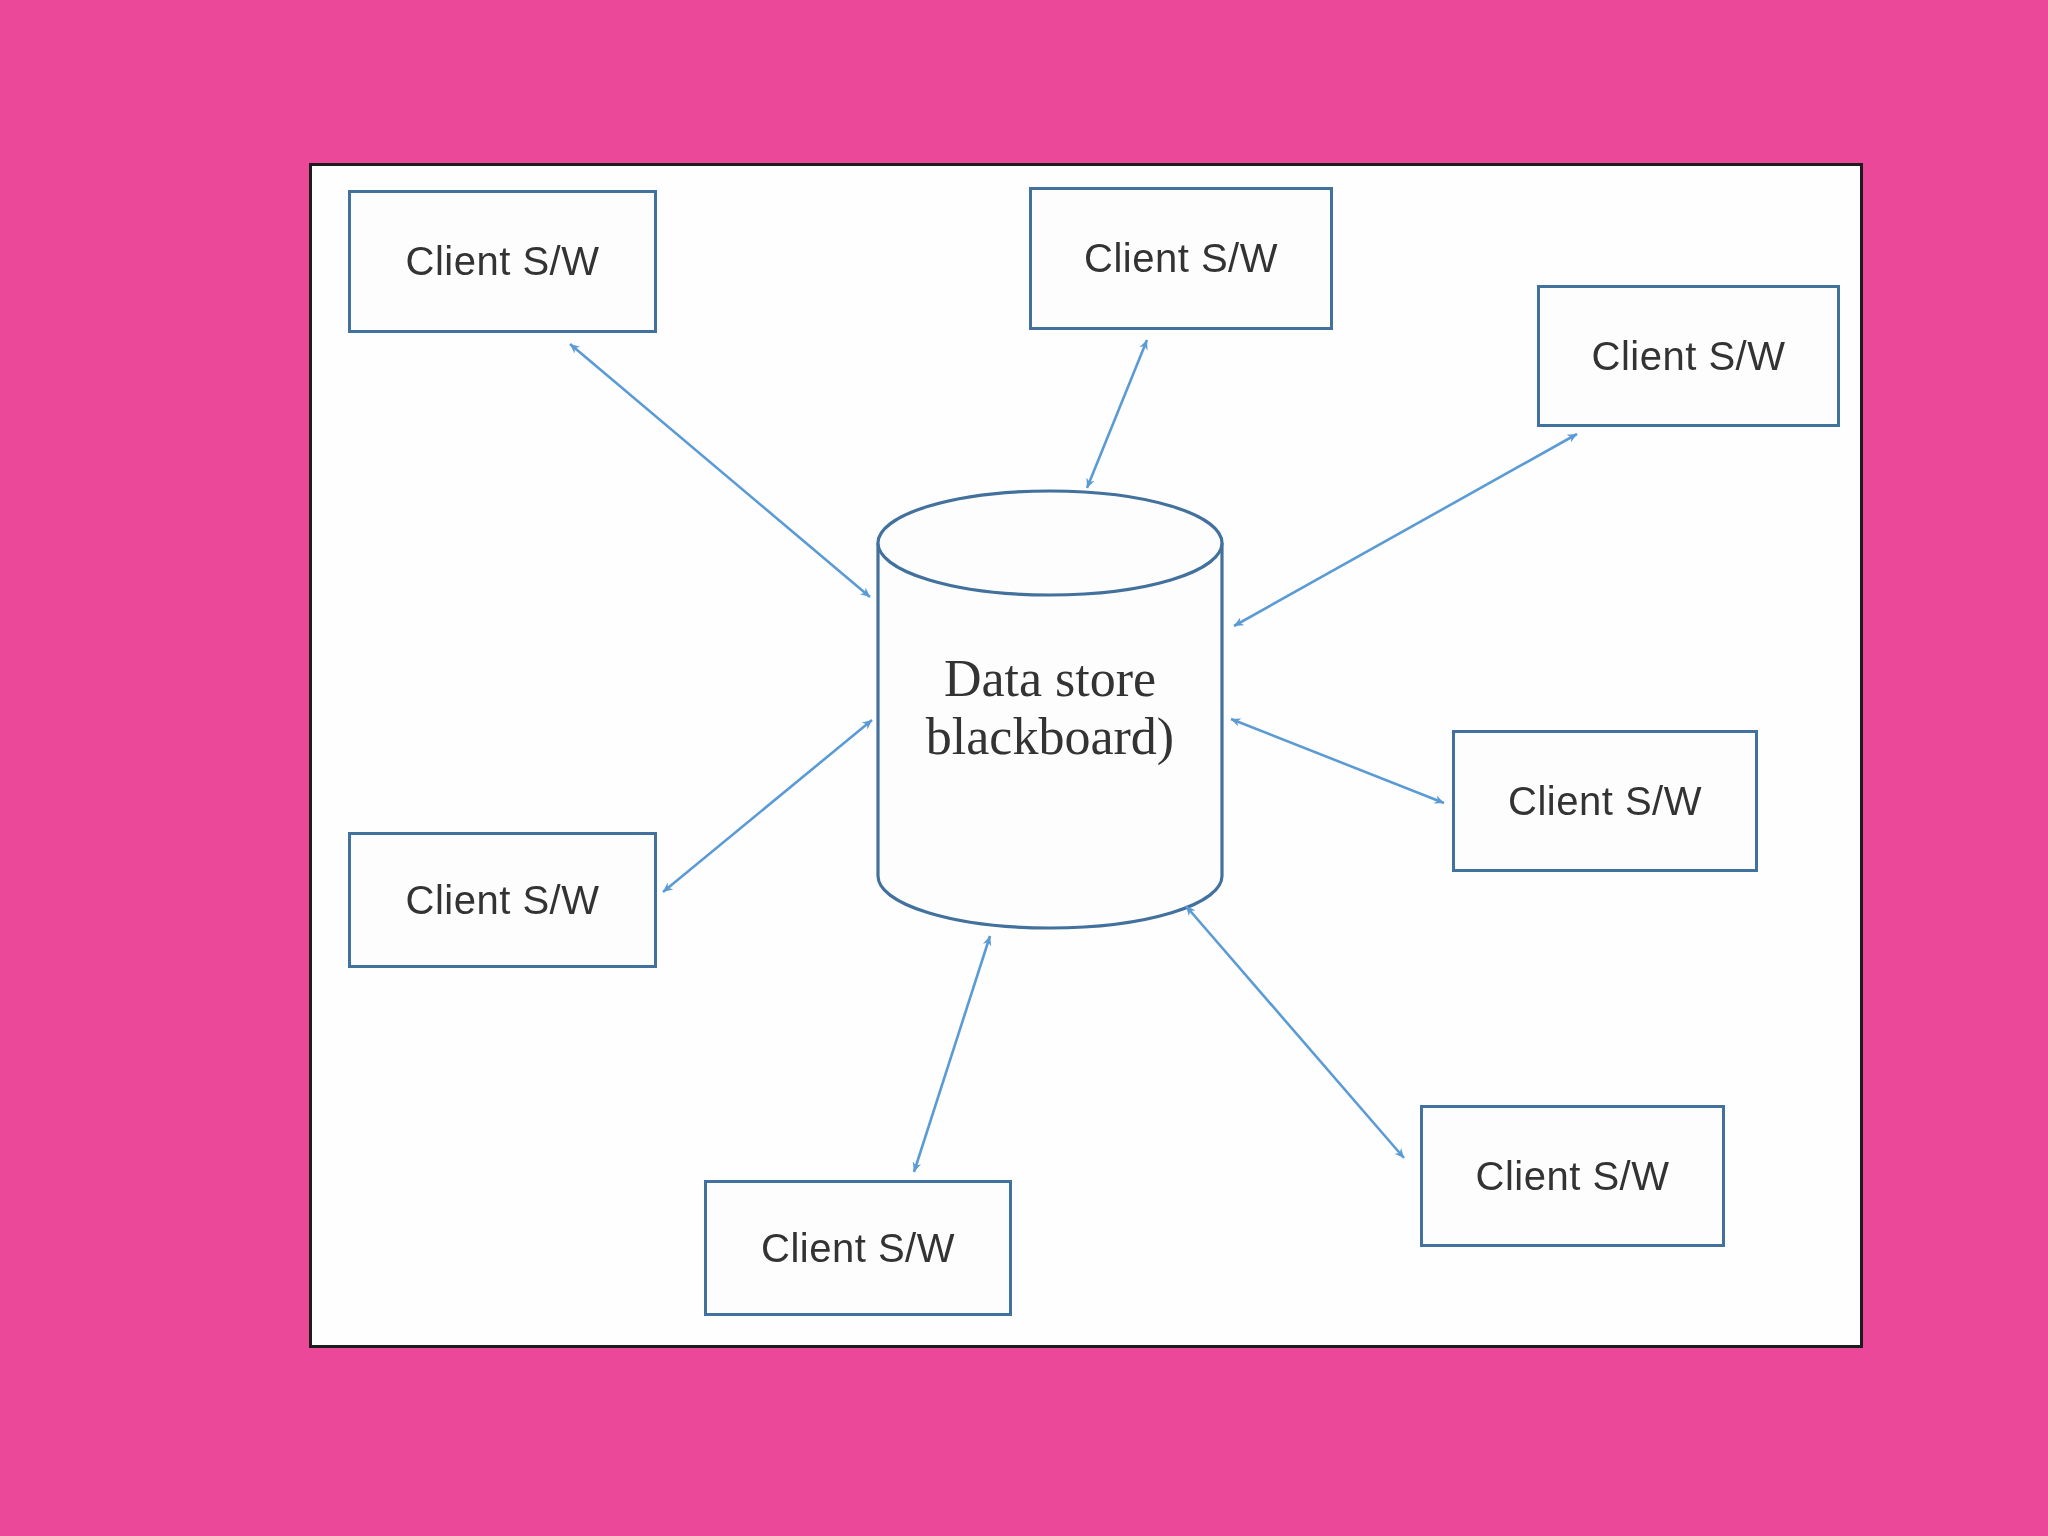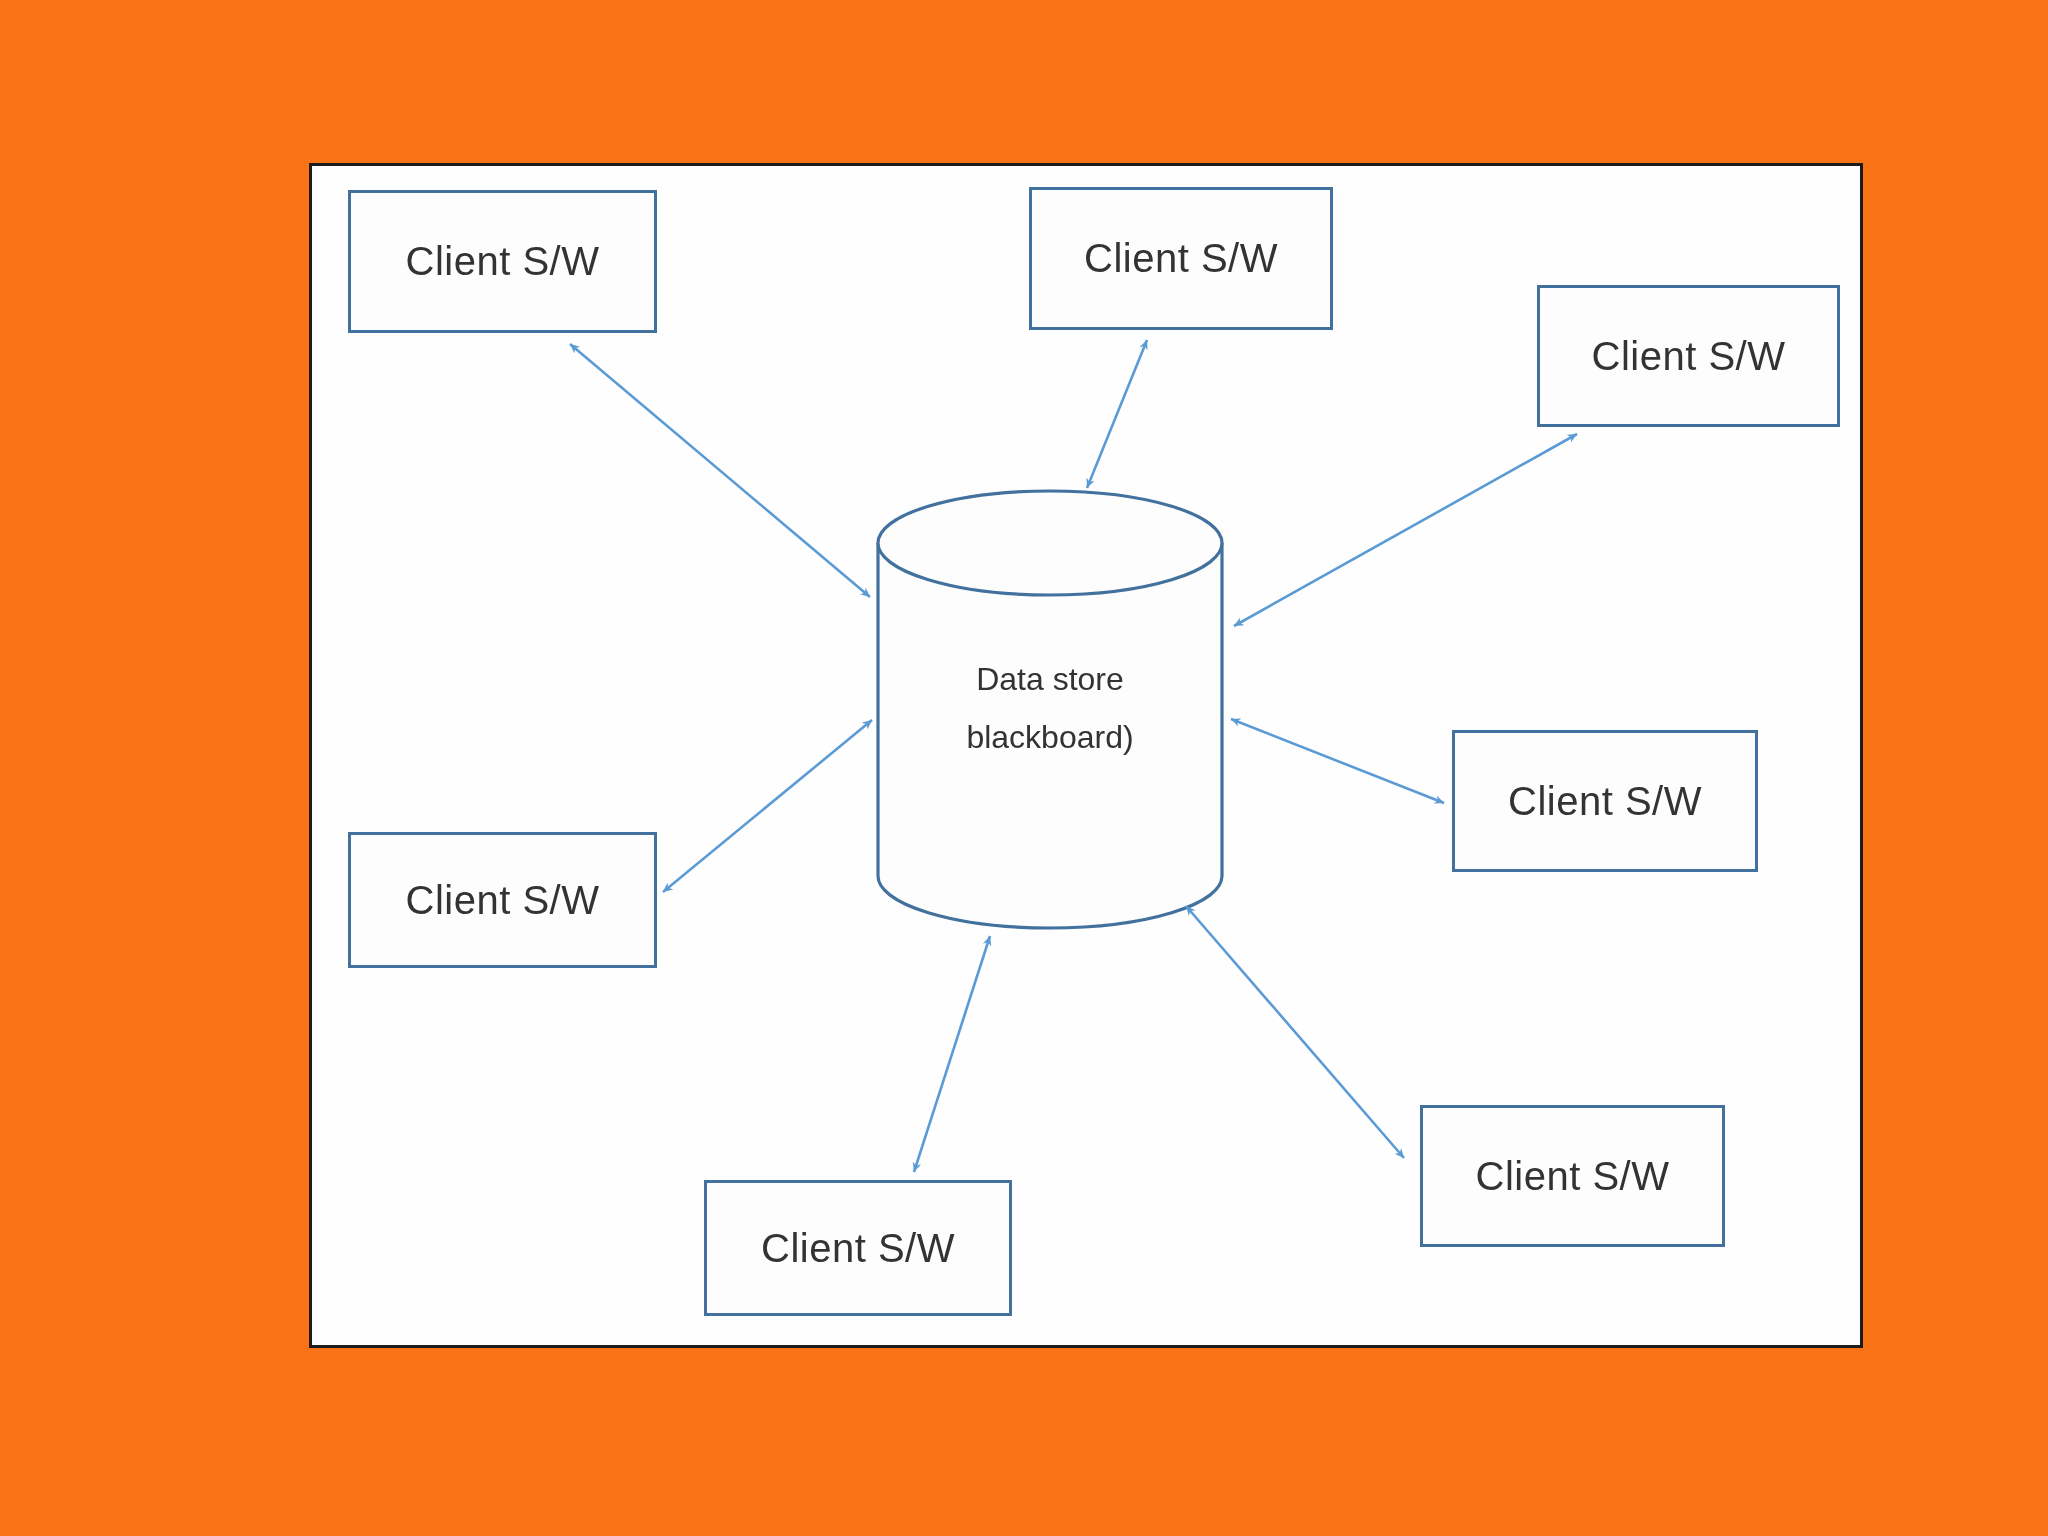--- a/index.html
+++ b/index.html
@@ -5,21 +5,21 @@
   html, body {
     margin: 0;
     padding: 0;
     background: #ffffff;
     font-family: "Liberation Sans", sans-serif;
   }
   .canvas {
     position: relative;
     width: 2048px;
     height: 1536px;
-    background: #f97316;
+    background: #ec4899;
     overflow: hidden;
   }
   .frame {
     position: absolute;
     left: 309px;
     top: 163px;
     width: 1554px;
     height: 1185px;
     border: 3px solid #1c1c1c;
     box-sizing: border-box;
@@ -50,23 +50,24 @@
   .box-right-middle  { left: 1452px; top: 730px;  width: 306px; height: 142px; }
   .box-left-middle   { left: 348px;  top: 832px;  width: 309px; height: 136px; }
   .box-bottom-center { left: 704px;  top: 1180px; width: 308px; height: 136px; }
   .box-bottom-right  { left: 1420px; top: 1105px; width: 305px; height: 142px; }
   .datastore-label {
     position: absolute;
     left: 890px;
     top: 650px;
     width: 320px;
     text-align: center;
-    font-size: 32px;
+    font-size: 52px;
     line-height: 58px;
     color: #333333;
+    font-family: Liberation Serif, serif;
   }
 </style>
 </head>
 <body>
 
 <div class="canvas">
 
   <div class="frame"></div>
 
   <svg class="arrow-layer" width="2048" height="1536" viewBox="0 0 2048 1536" xmlns="http://www.w3.org/2000/svg">

